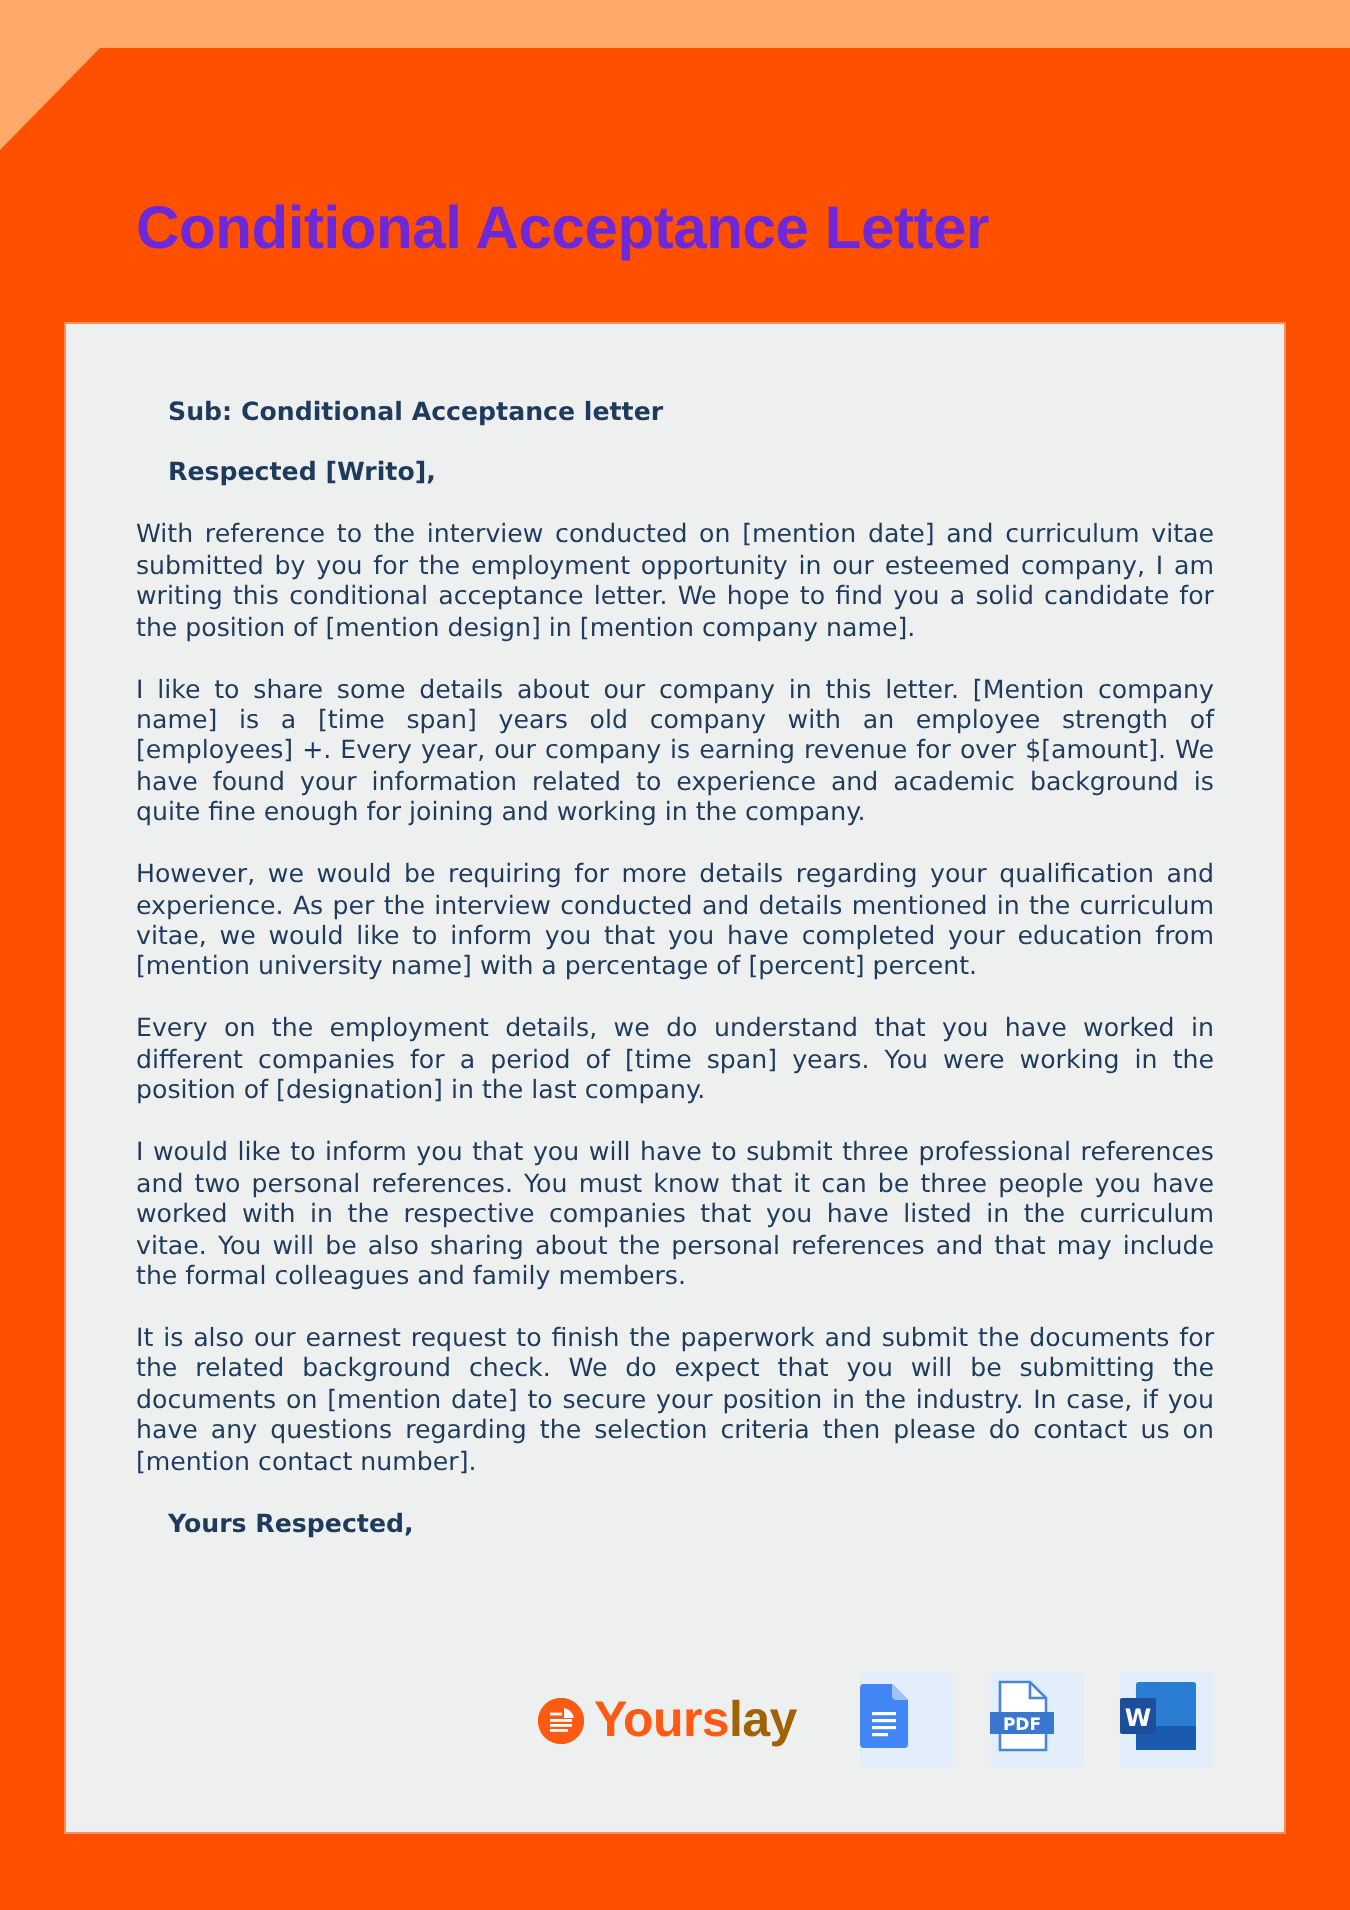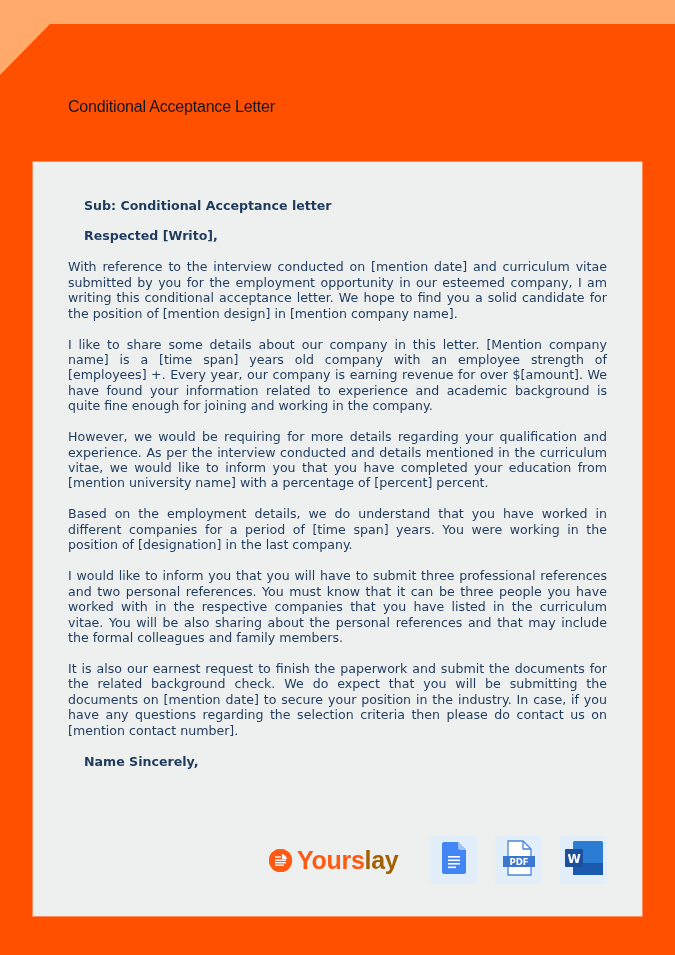--- a/index.html
+++ b/index.html
@@ -8,22 +8,22 @@
     background: #FFA96B;
     font-family: "DejaVu Sans", sans-serif;
   }
   .orange-bg {
     position: absolute; left: 0; top: 0; width: 675px; height: 955px;
     background: #FF5000;
     clip-path: polygon(50px 24px, 675px 24px, 675px 955px, 0 955px, 0 75px);
   }
   .title {
     position: absolute; left: 68px; top: 98px;
-    color: #0f172a; font-family: "Liberation Sans", sans-serif;
-    font-weight: normal; font-size: 16px; letter-spacing: -0.2px;
+    color: #6d28d9; font-family: "Liberation Sans", sans-serif;
+    font-weight: bold; font-size: 30px; letter-spacing: -0.2px;
     margin: 0;
   }
   .card {
     position: absolute; left: 33px; top: 162px; width: 609px; height: 754px;
     background: #EEF0EF;
     box-shadow: 0 0 0 1px rgba(255,255,255,0.35);
   }
   .letter {
     position: absolute; left: 35px; top: 36px; width: 539px;
     color: #1E3A5C; font-size: 12.6px; line-height: 15.4px;
@@ -45,44 +45,44 @@
   }
   .logo-text {
     font-family: "Liberation Sans", sans-serif; font-weight: bold;
     font-size: 25px; letter-spacing: -0.3px;
   }
   .logo-text .w { color: #FF5A14; }
   .logo-text .l { color: #a16207; }
   .tile {
     position: absolute; top: 0; width: 47px; height: 48px;
     background: #E3EEFB; border-radius: 2px;
-    display: flex; align-items: center; justify-content: center;
+    display: flex; align-items: center; justify-content: flex-start;
   }
   .tile.gdoc { left: 397px; }
   .tile.pdf  { left: 462px; }
   .tile.word { left: 527px; }
 </style>
 </head>
 <body>
 
 <div class="orange-bg"></div>
 
 <h1 class="title">Conditional Acceptance Letter</h1>
 
 <div class="card">
   <div class="letter">
     <p class="bold subj">Sub:  Conditional Acceptance letter</p>
     <p class="bold">Respected [Writo],</p>
     <p>With reference to the interview conducted on [mention date] and curriculum vitae submitted by you for the employment opportunity in our esteemed company, I am writing this conditional acceptance letter. We hope to find you a solid candidate for the position of [mention design] in [mention company name].</p>
     <p>I like to share some details about our company in this letter. [Mention company name] is a [time span] years old company with an employee strength of [employees] +. Every year, our company is earning revenue for over $[amount].  We have found your information related to experience and academic background is quite fine enough for joining and working in the company.</p>
     <p>However, we would be requiring for more details regarding your qualification and experience. As per the interview conducted and details mentioned in the curriculum vitae, we would like to inform you that you have completed your education from [mention university name] with a percentage of [percent] percent.</p>
-    <p>Based on the employment details, we do understand that you have worked in different companies for a period of [time span] years. You were working in the position of [designation] in the last company.</p>
+    <p>Every on the employment details, we do understand that you have worked in different companies for a period of [time span] years. You were working in the position of [designation] in the last company.</p>
     <p>I would like to inform you that you will have to submit three professional references and two personal references. You must know that it can be three people you have worked with in the respective companies that you have listed in the curriculum vitae. You will be also sharing about the personal references and that may include the formal colleagues and family members.</p>
     <p>It is also our earnest request to finish the paperwork and submit the documents for the related background check.  We do expect that you will be submitting the documents on [mention date] to secure your position in the industry. In case, if you have any questions regarding the selection criteria then please do contact us on [mention contact number].</p>
-    <p class="bold">Name Sincerely,</p>
+    <p class="bold">Yours Respected,</p>
   </div>
 
   <div class="footer">
     <div class="logo">
       <span class="logo-mark">
         <svg width="23" height="23" viewBox="0 0 23 23" style="position:absolute;left:0;top:0">
           <circle cx="11.5" cy="11.5" r="11.5" fill="#FF5A14"></circle>
           <path d="M7 6.5 h6 l3 3 v7 h-9 z" fill="#FFFFFF" opacity="0.0"></path>
           <path d="M13 5 a6.5 6.5 0 0 1 5 5 h-5 z" fill="#FFFFFF"></path>
           <rect x="6" y="10.5" width="11" height="1.4" fill="#FFFFFF"></rect>

